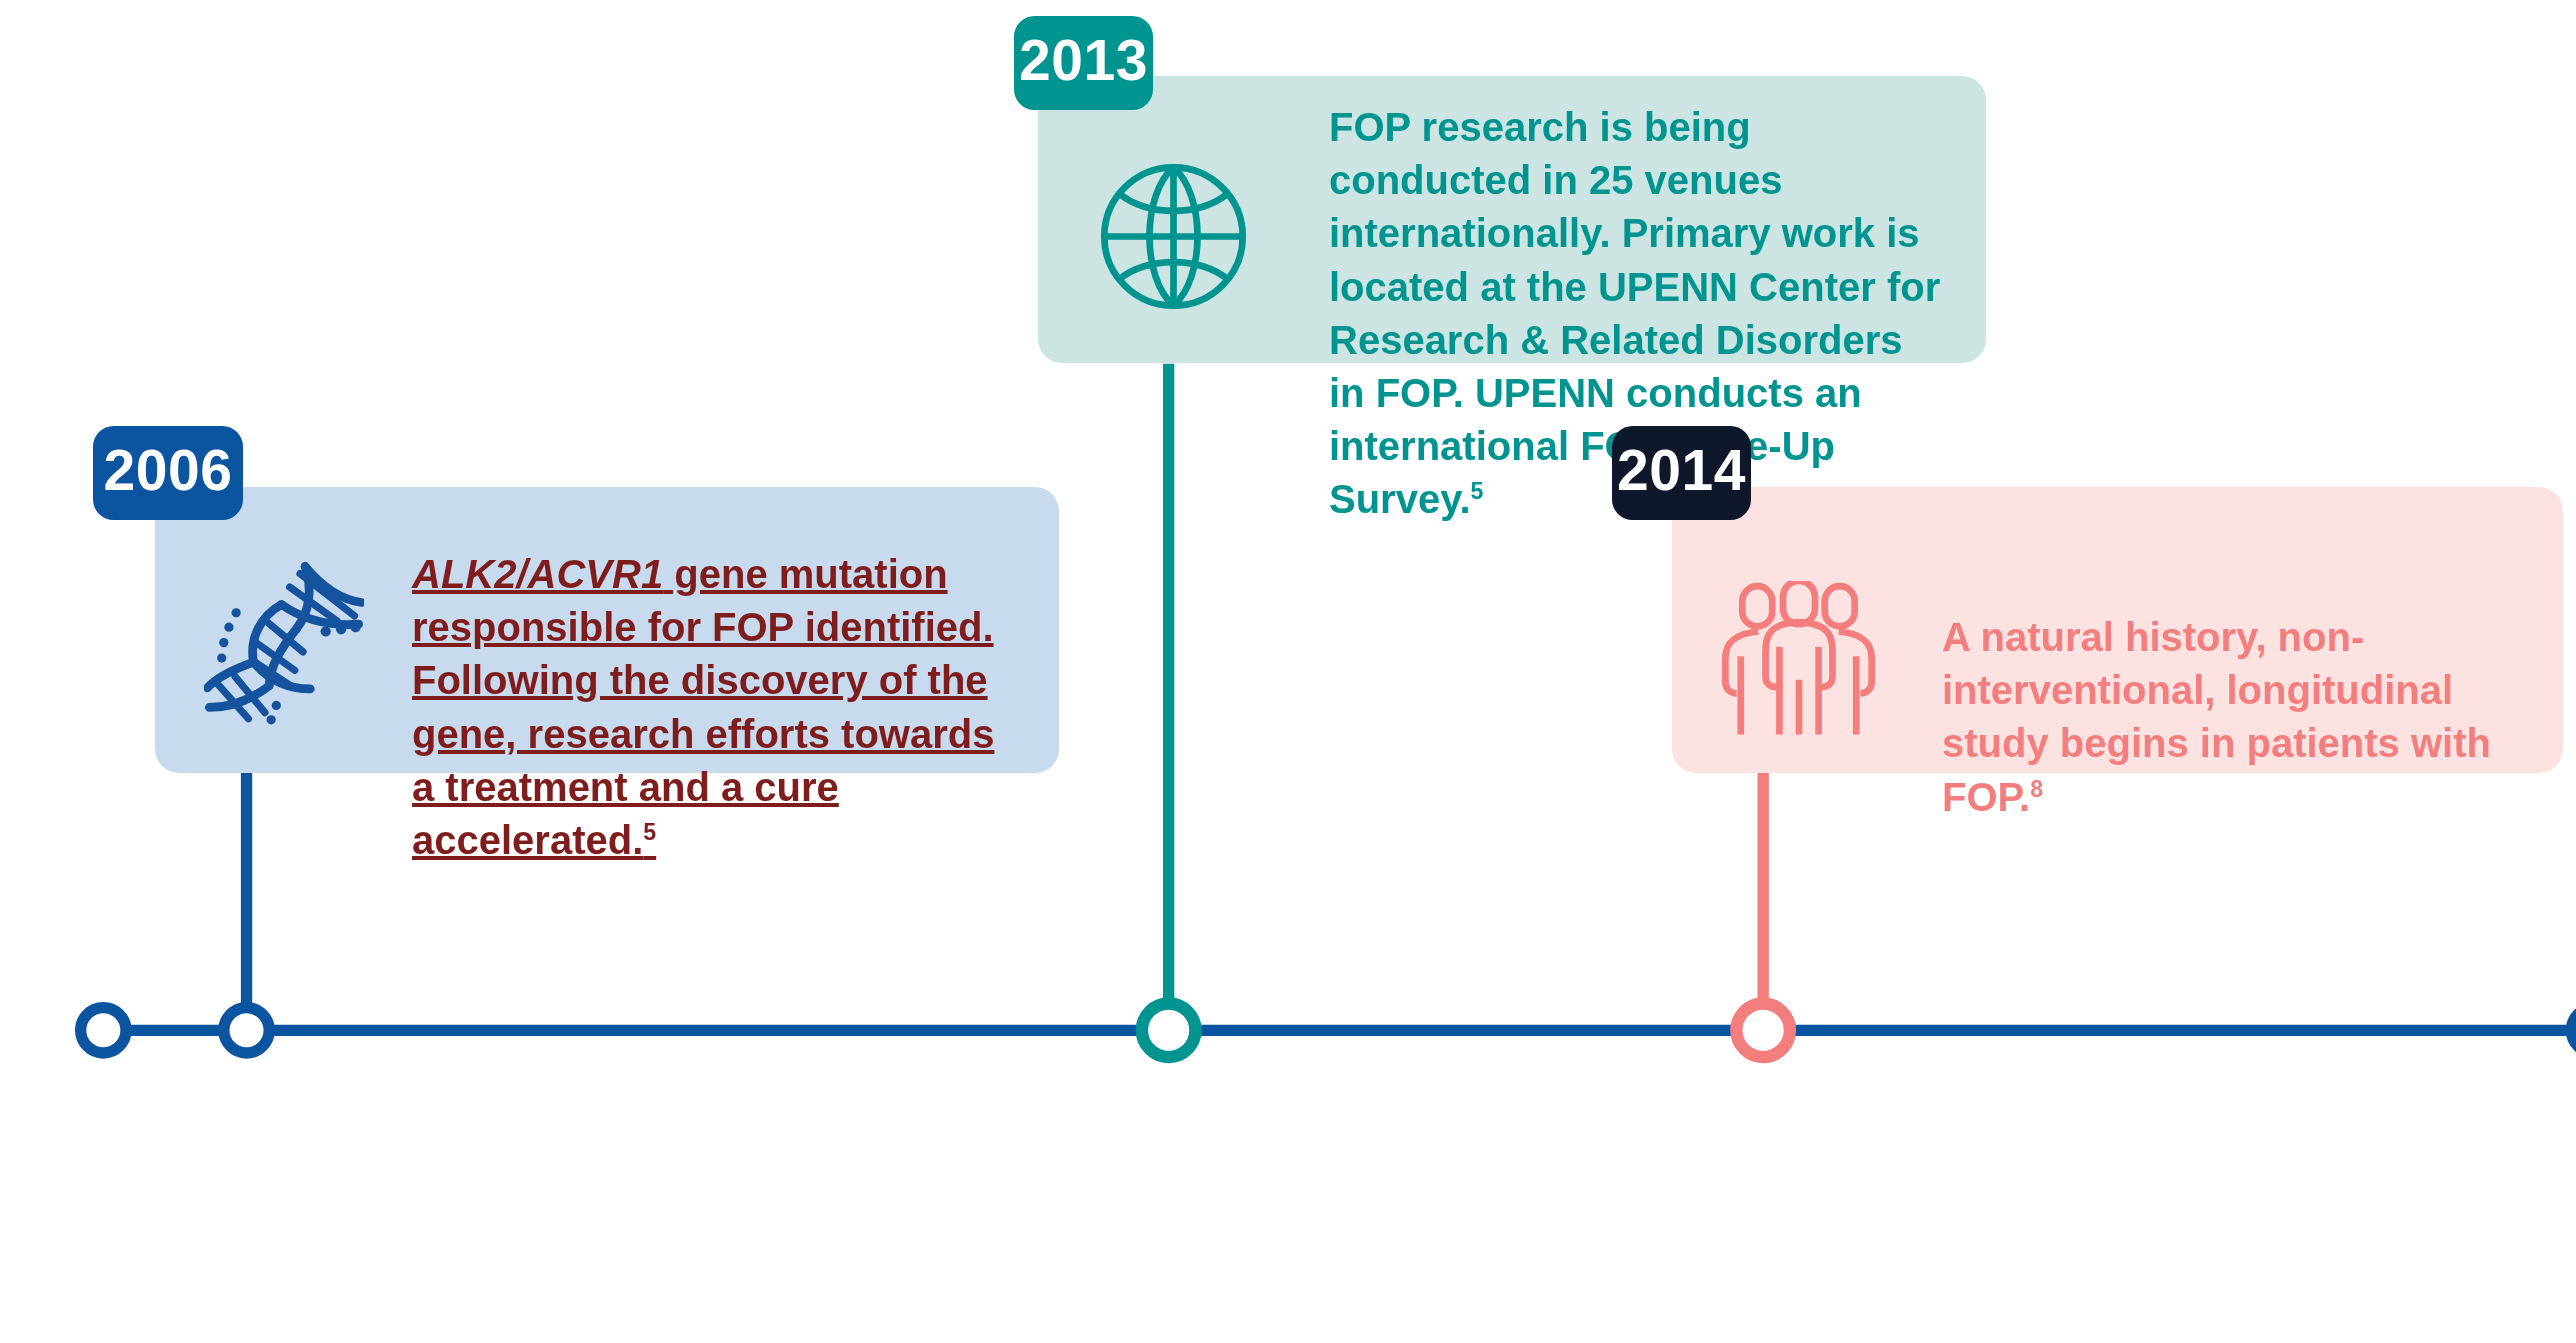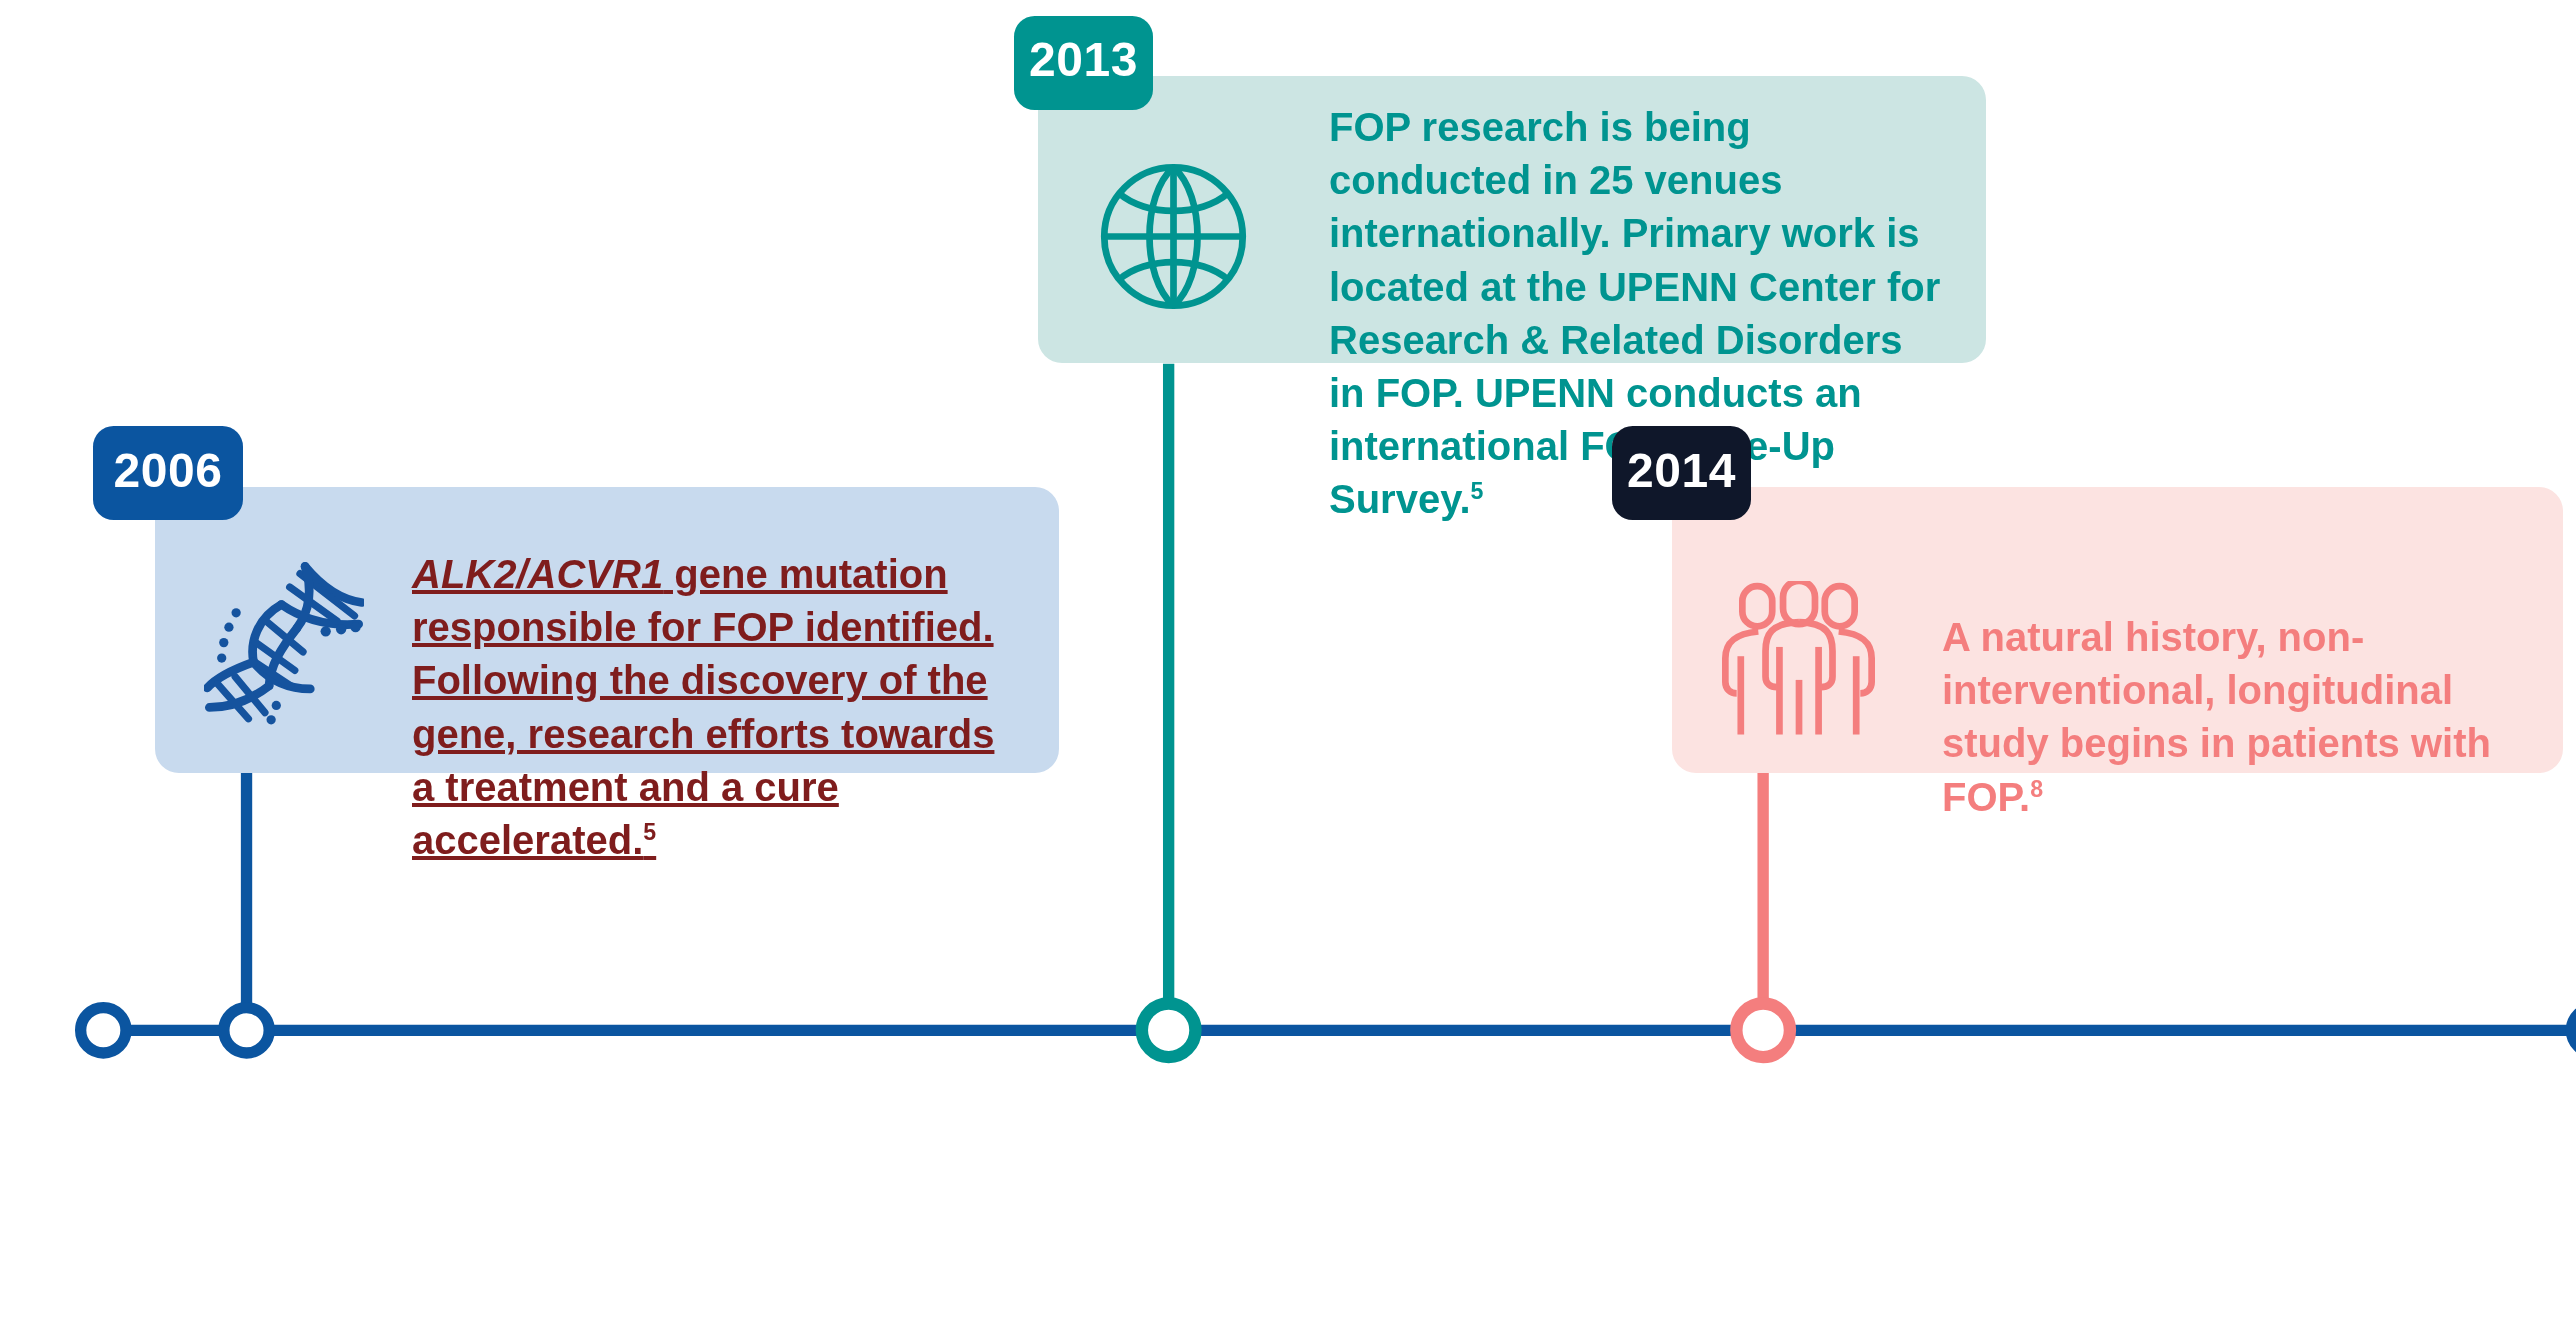--- a/index.html
+++ b/index.html
@@ -35,21 +35,21 @@
     box-sizing: border-box;
   }
   .badge {
     position: absolute;
     border-radius: 20.6px;
     display: flex;
     align-items: center;
     justify-content: center;
     color: #ffffff;
     font-weight: bold;
-    font-size: 48px;
+    font-size: 57px;
     letter-spacing: 0.5px;
     line-height: 1;
     z-index: 5;
     padding-bottom: 4.1px;
     box-sizing: border-box;
   }
   .card-icon {
     position: absolute;
     z-index: 3;
   }

